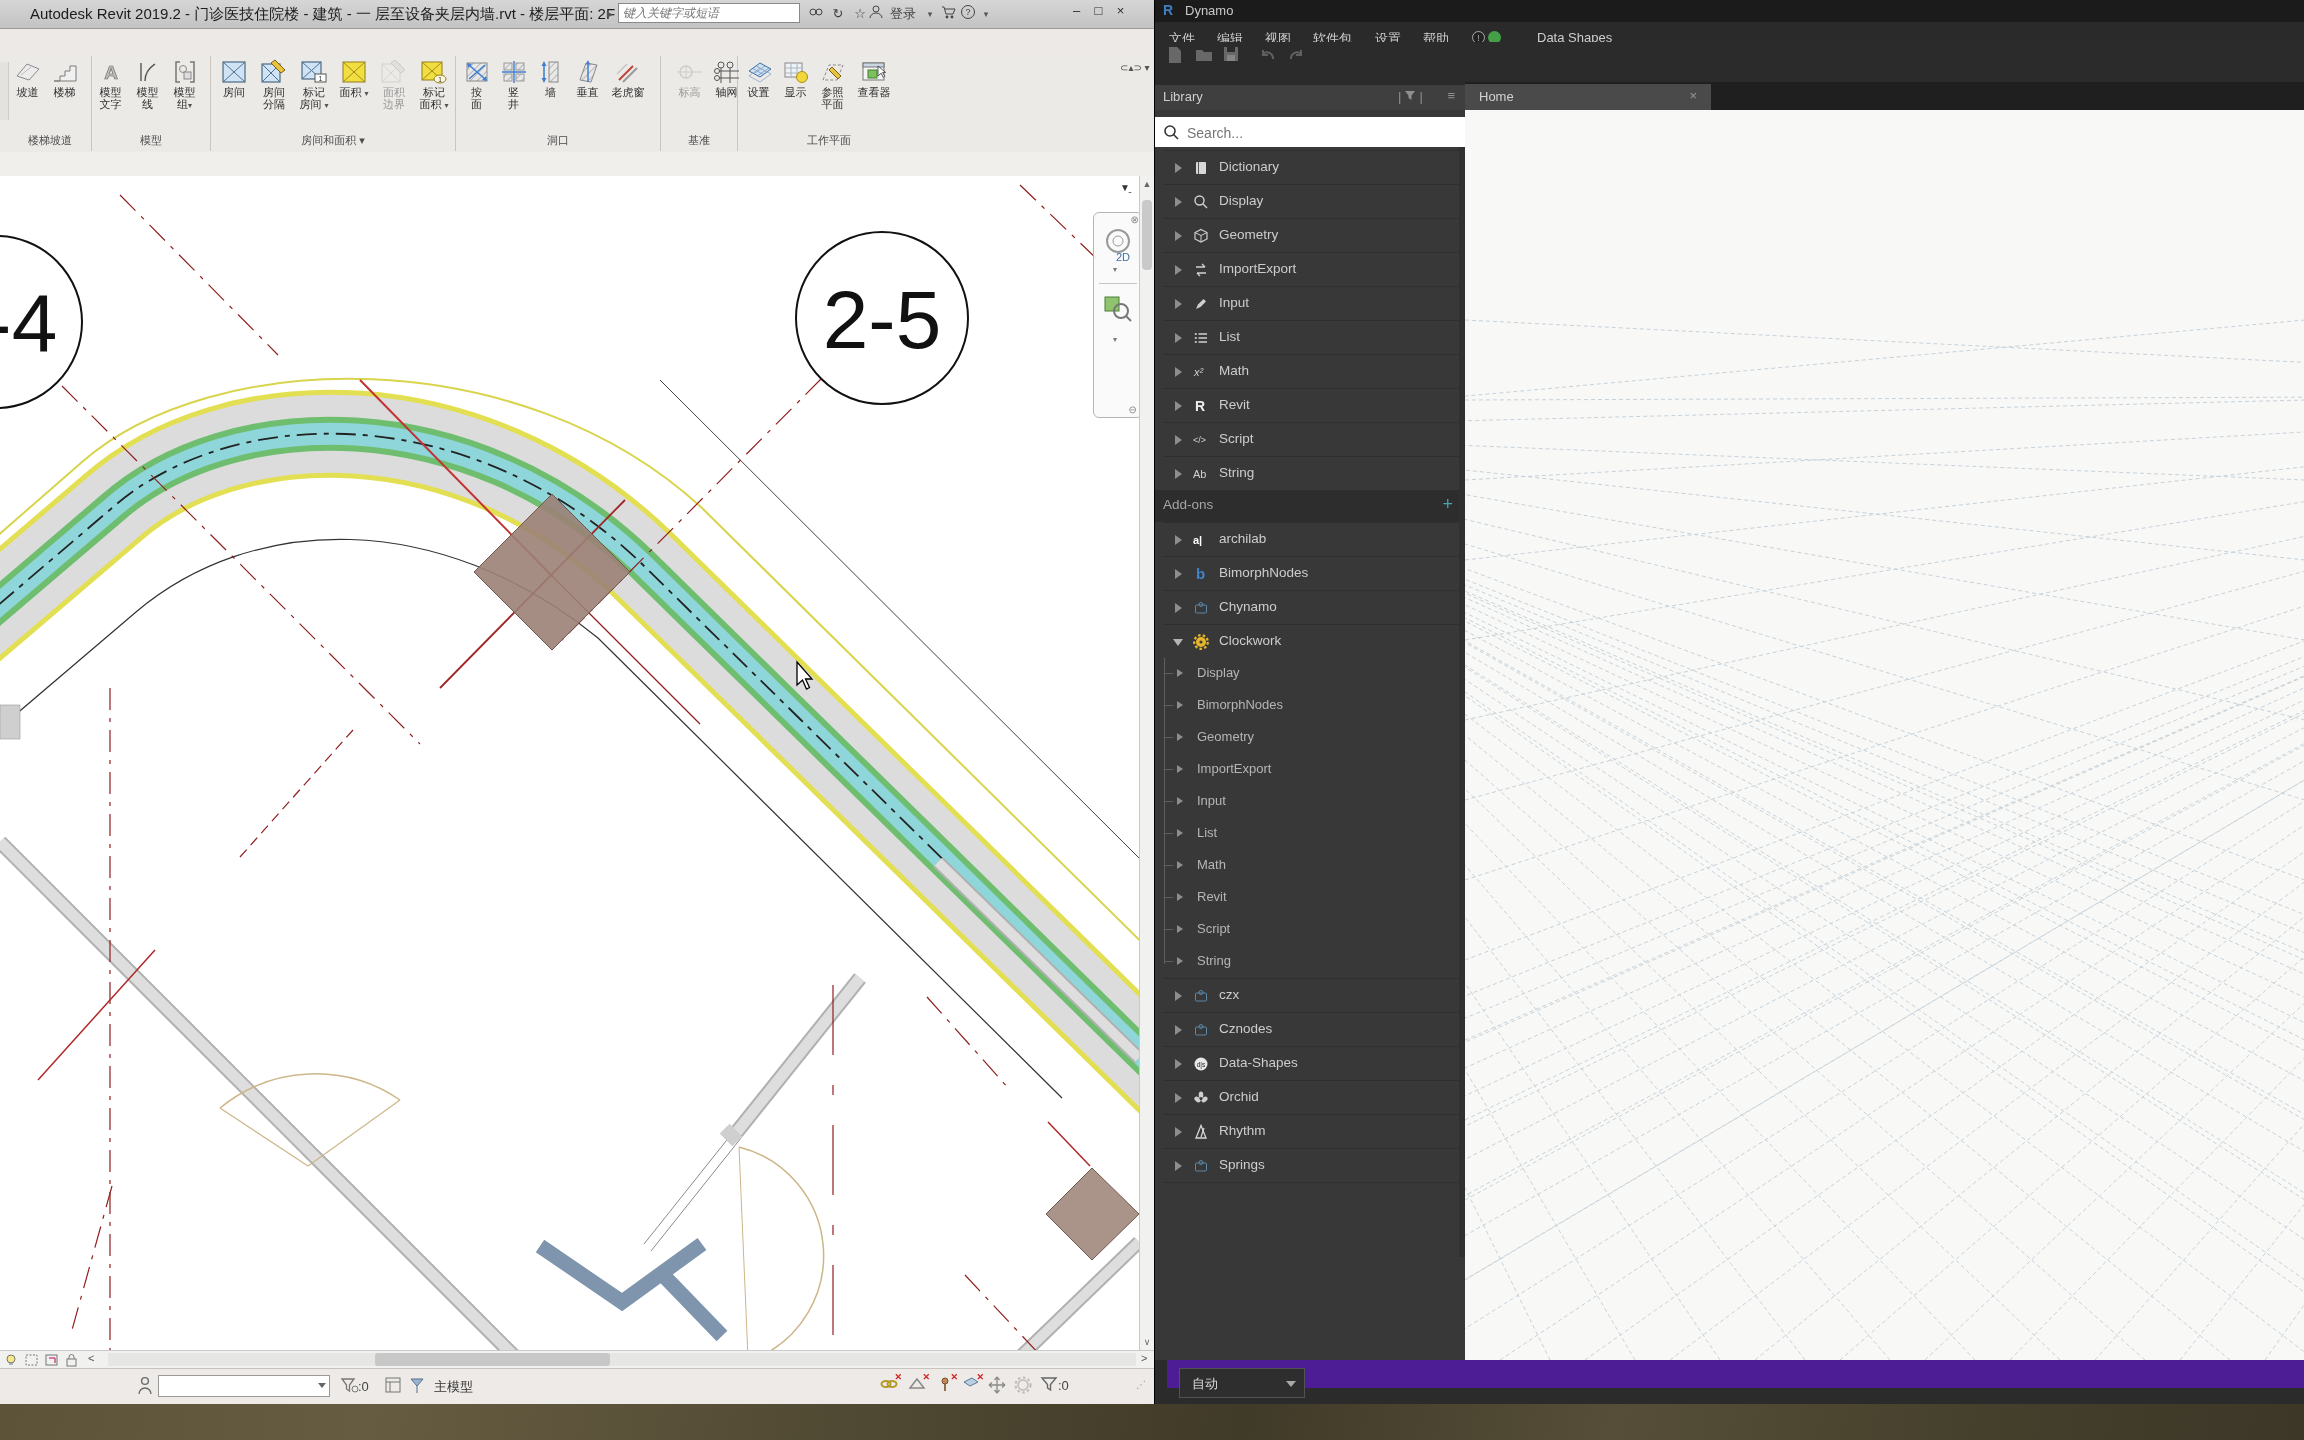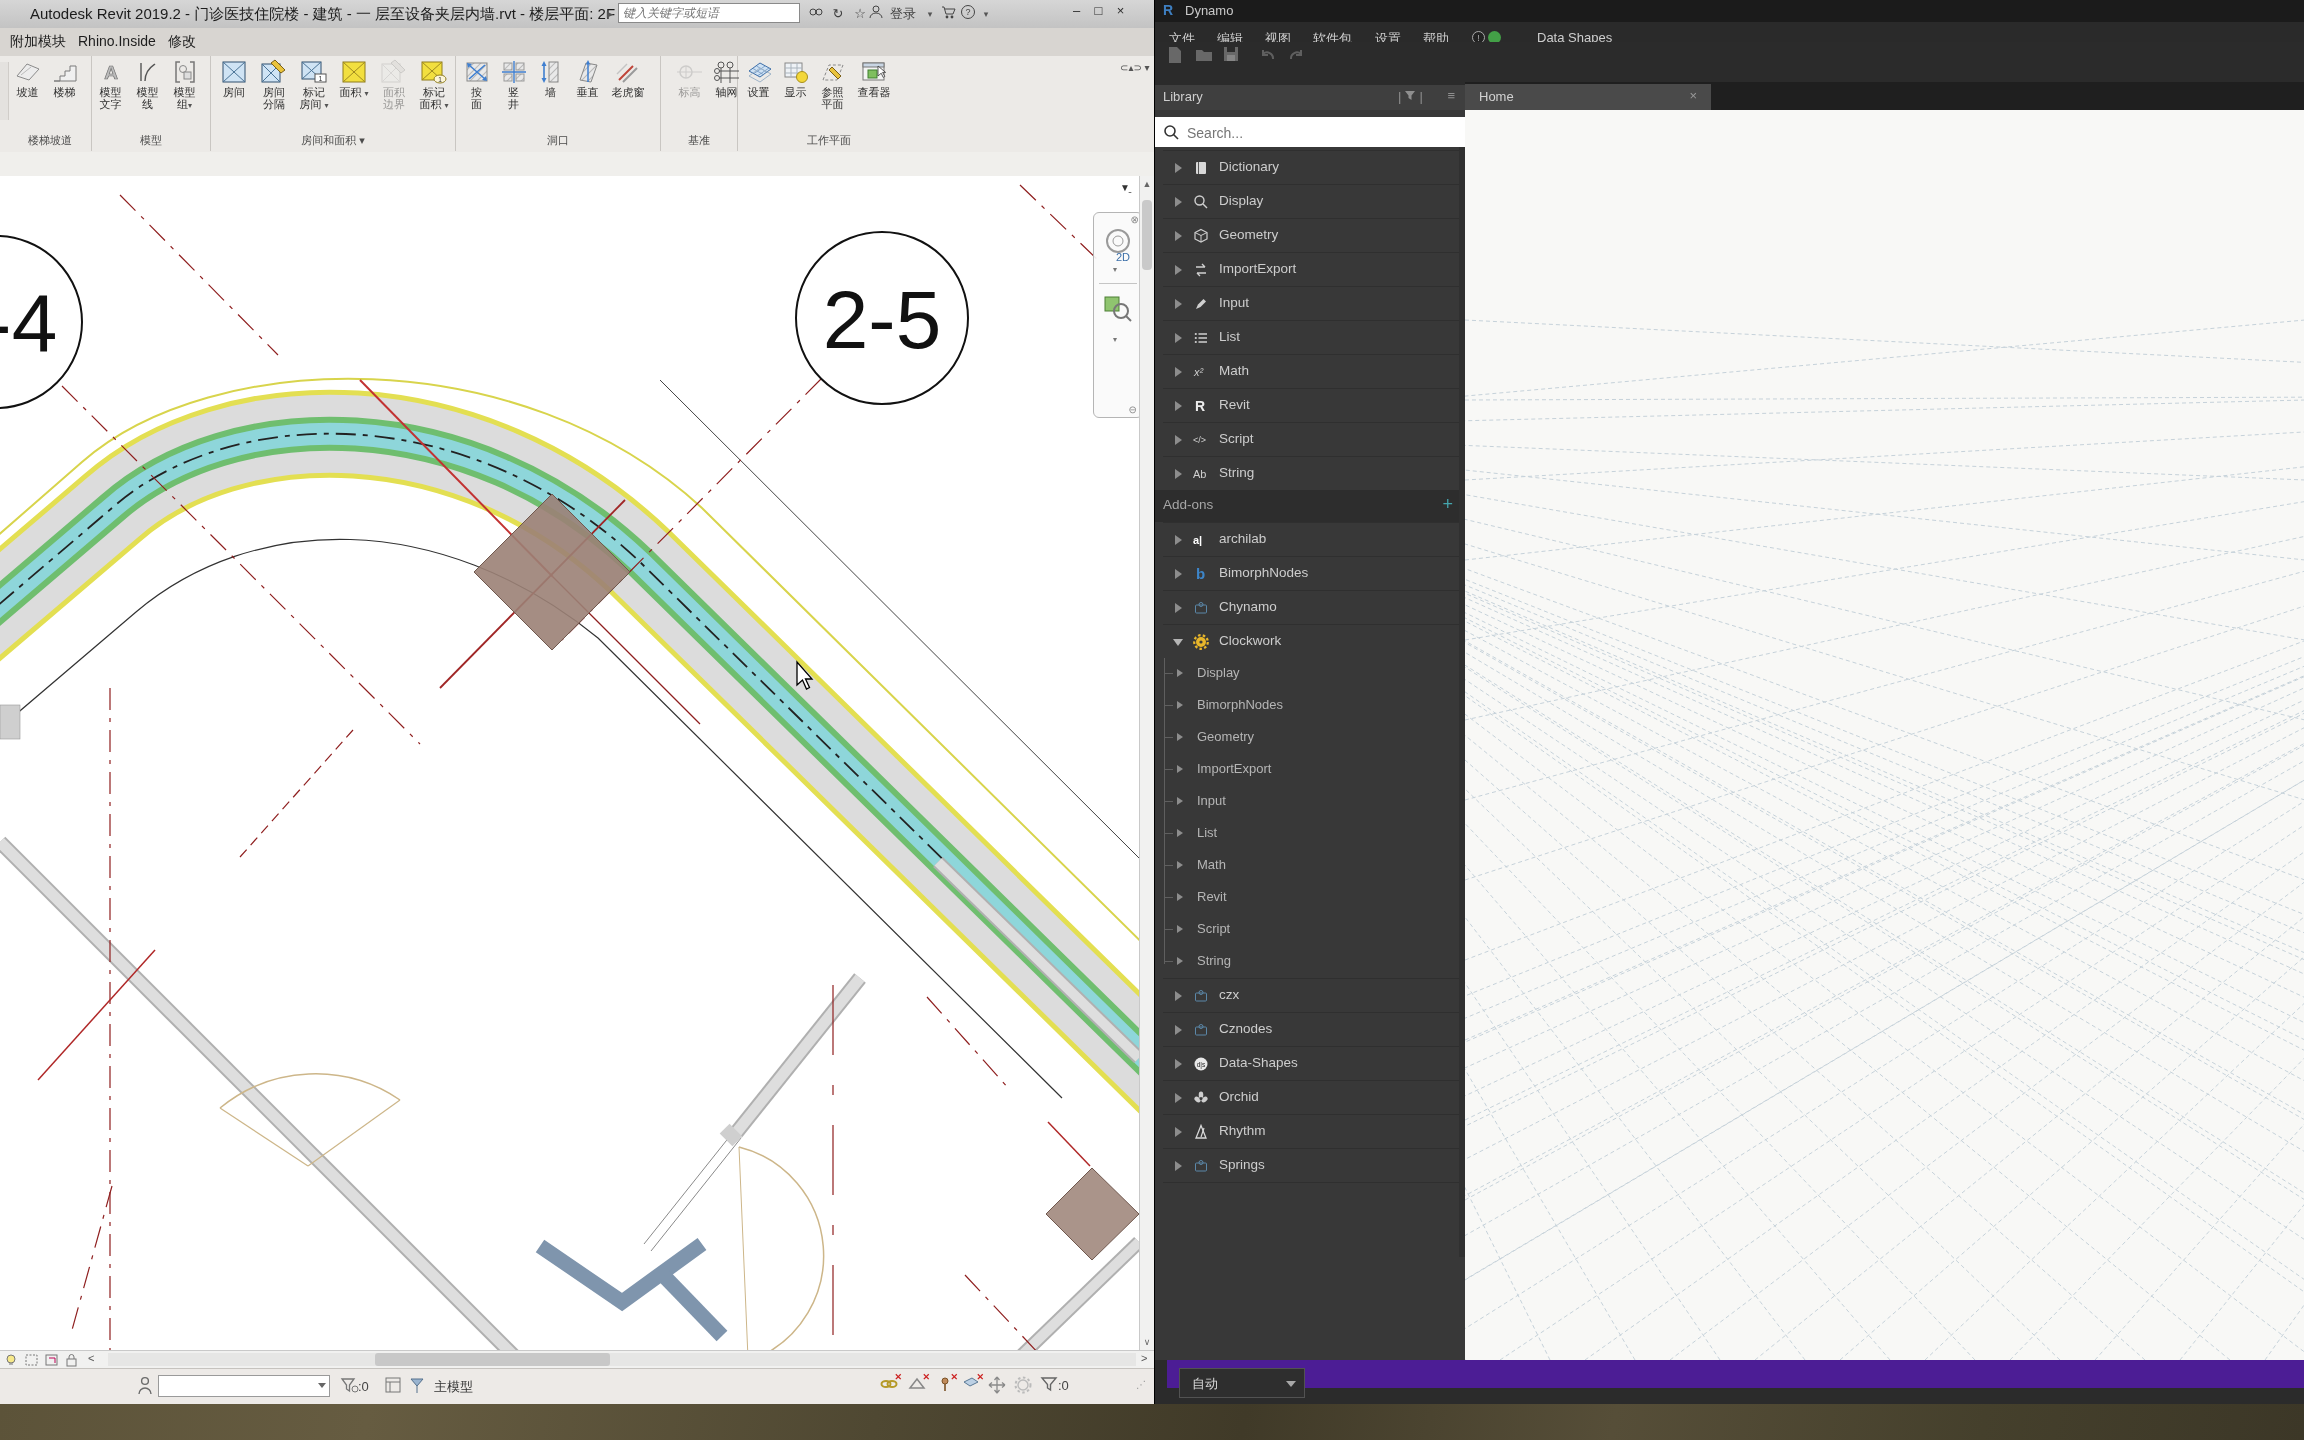--- a/index.html
+++ b/index.html
@@ -113,25 +113,20 @@
             <text x="8" y="11" font-size="9" text-anchor="middle" fill="#444">?</text>
           </svg></span>
       <span class="tbi" style="left:976px;color:#555;font-size:9px">▾</span>
       <span id="rv-win">
         <span class="winbtn" style="left:1066px">–</span>
         <span class="winbtn" style="left:1088px">□</span>
         <span class="winbtn" style="left:1110px">×</span>
       </span>
     </div>
 
-    <div id="rv-tabs" class="abs">
-      <span style="left:10px">附加模块</span>
-      <span style="left:78px">Rhino.Inside</span>
-      <span style="left:168px">修改</span>
-    </div>
 
     <div id="rv-ribbon" class="abs">
 
       <div class="abs" style="left:0;top:6px;width:8px;height:58px;background:#e4e2df;border-right:1px solid #d0cdc9"></div>
 
       <div class="rgroup" style="left:9px;width:82px">
         <div class="rbtns">
           <div class="rbtn">
             <svg width="28" height="26">
                 <polygon points="3,17 13,5 25,10 15,21" fill="#ececec" stroke="#8a8a8a"></polygon>

